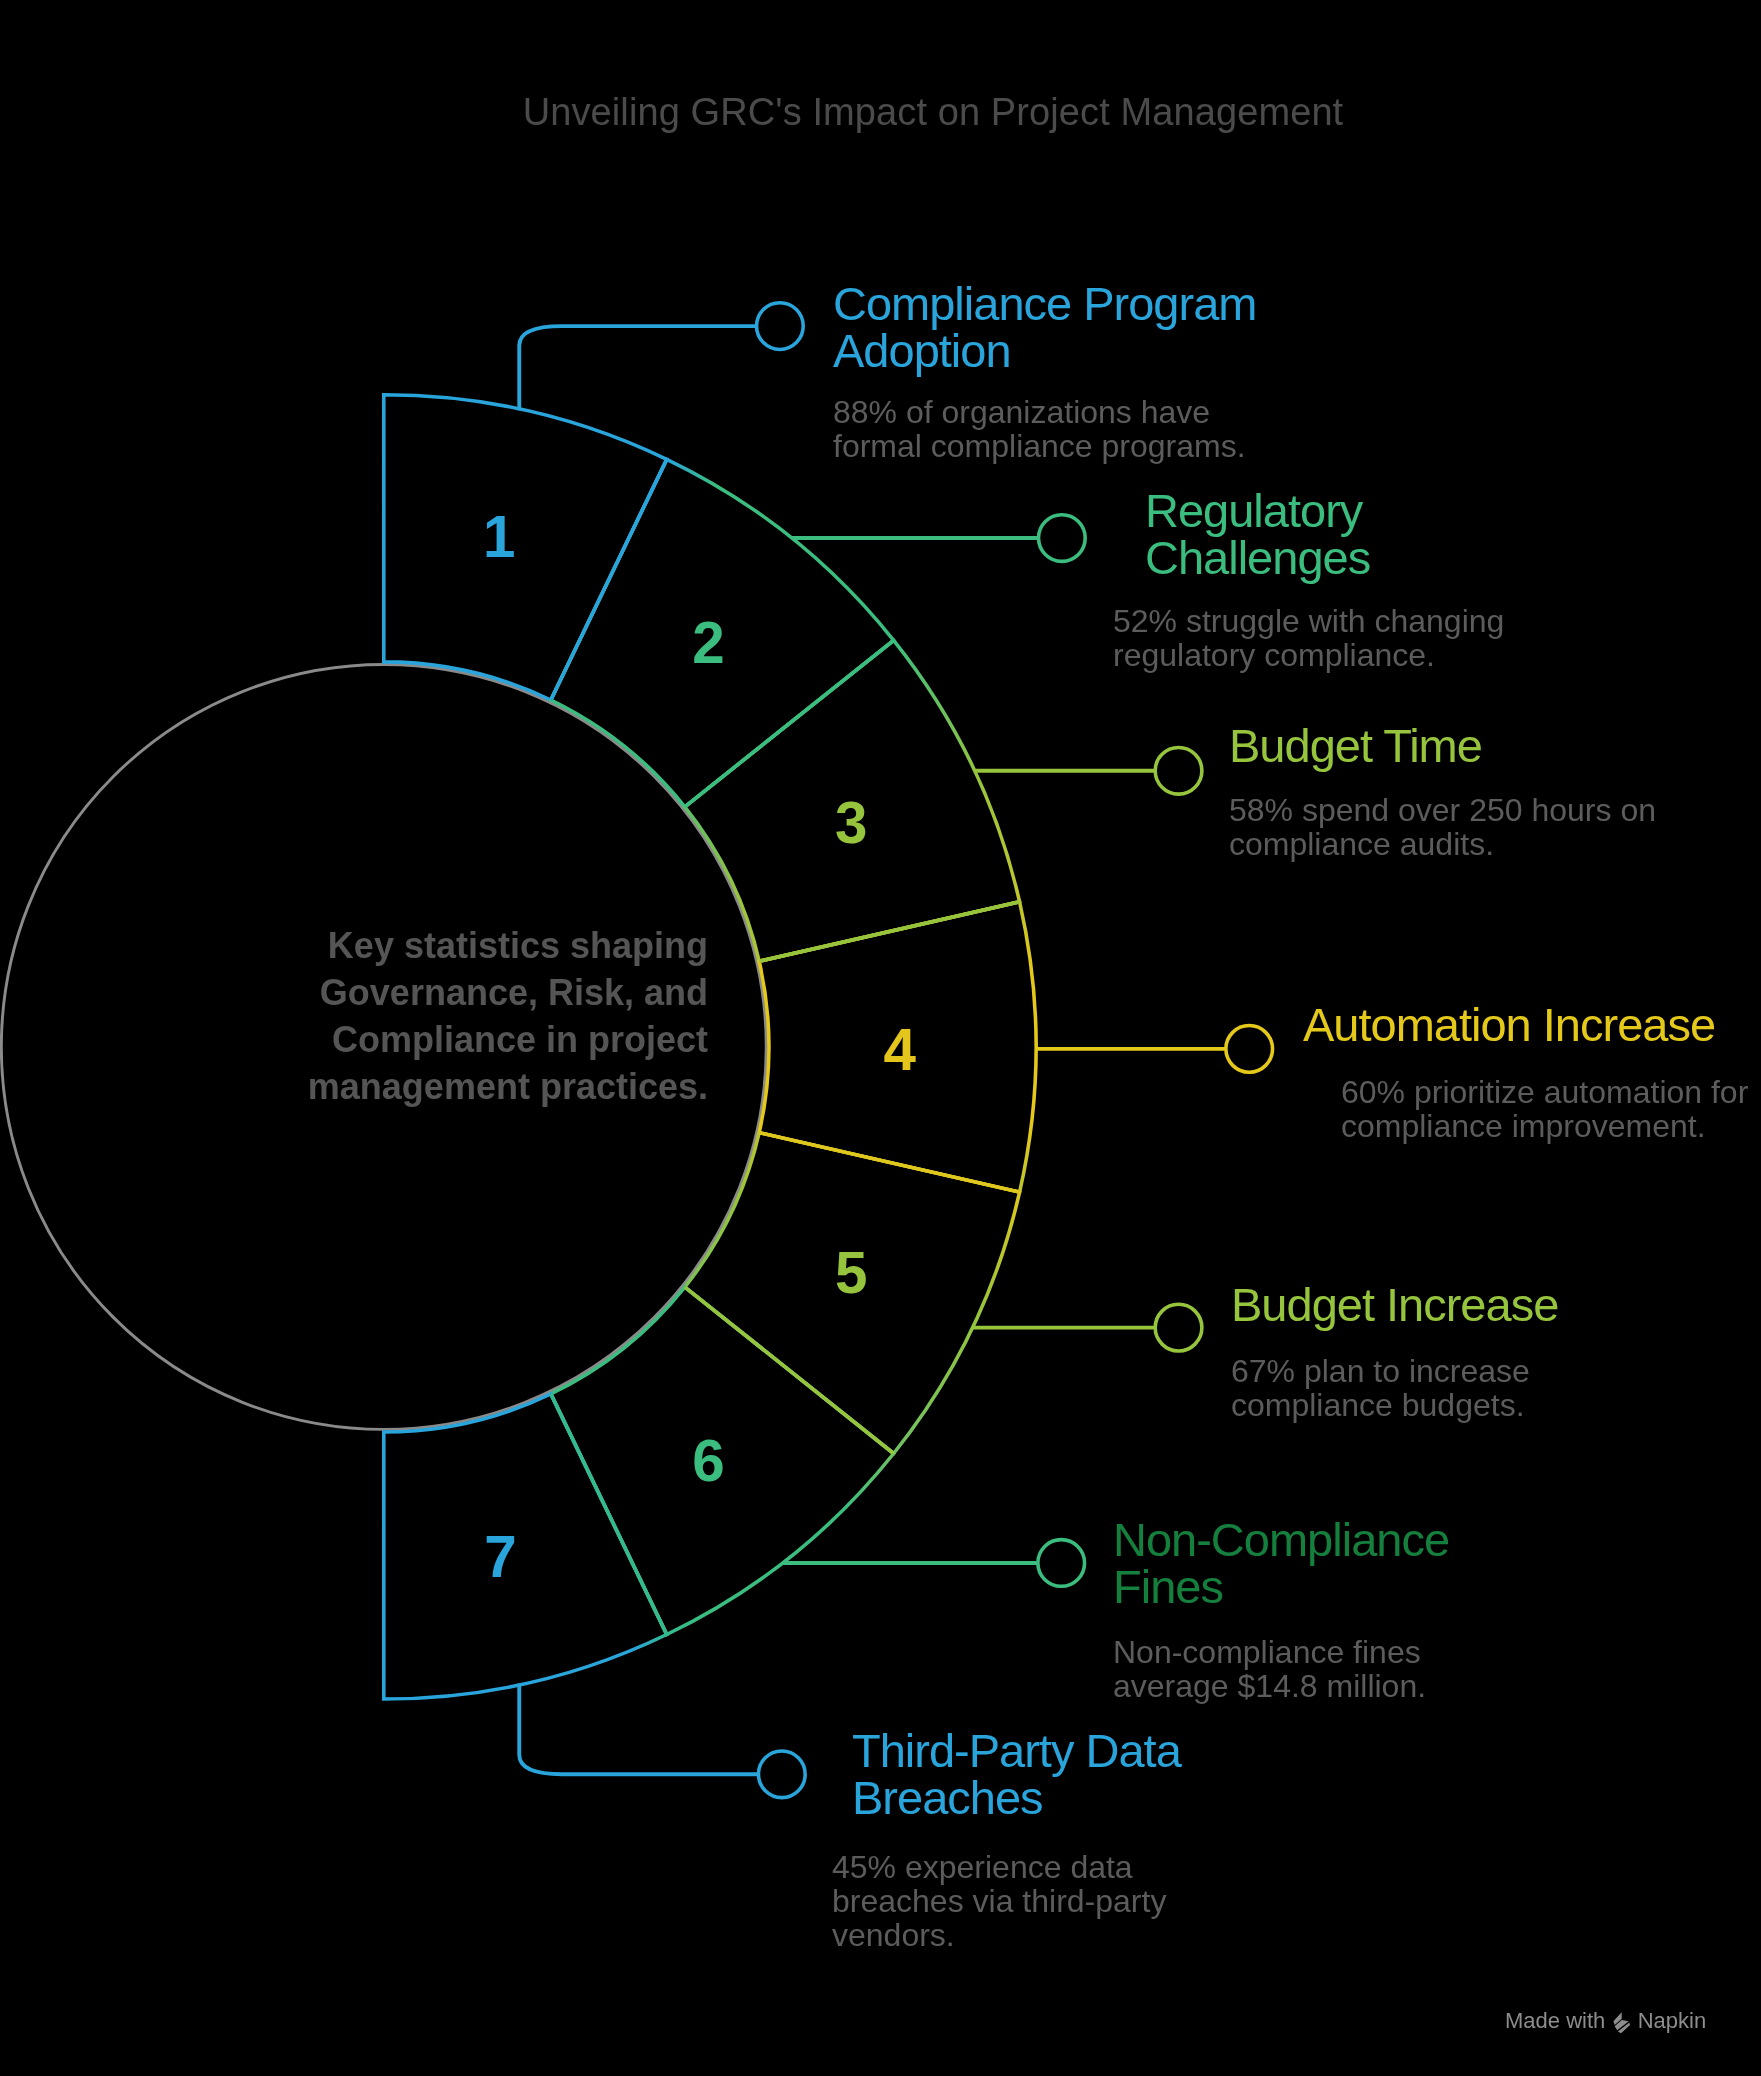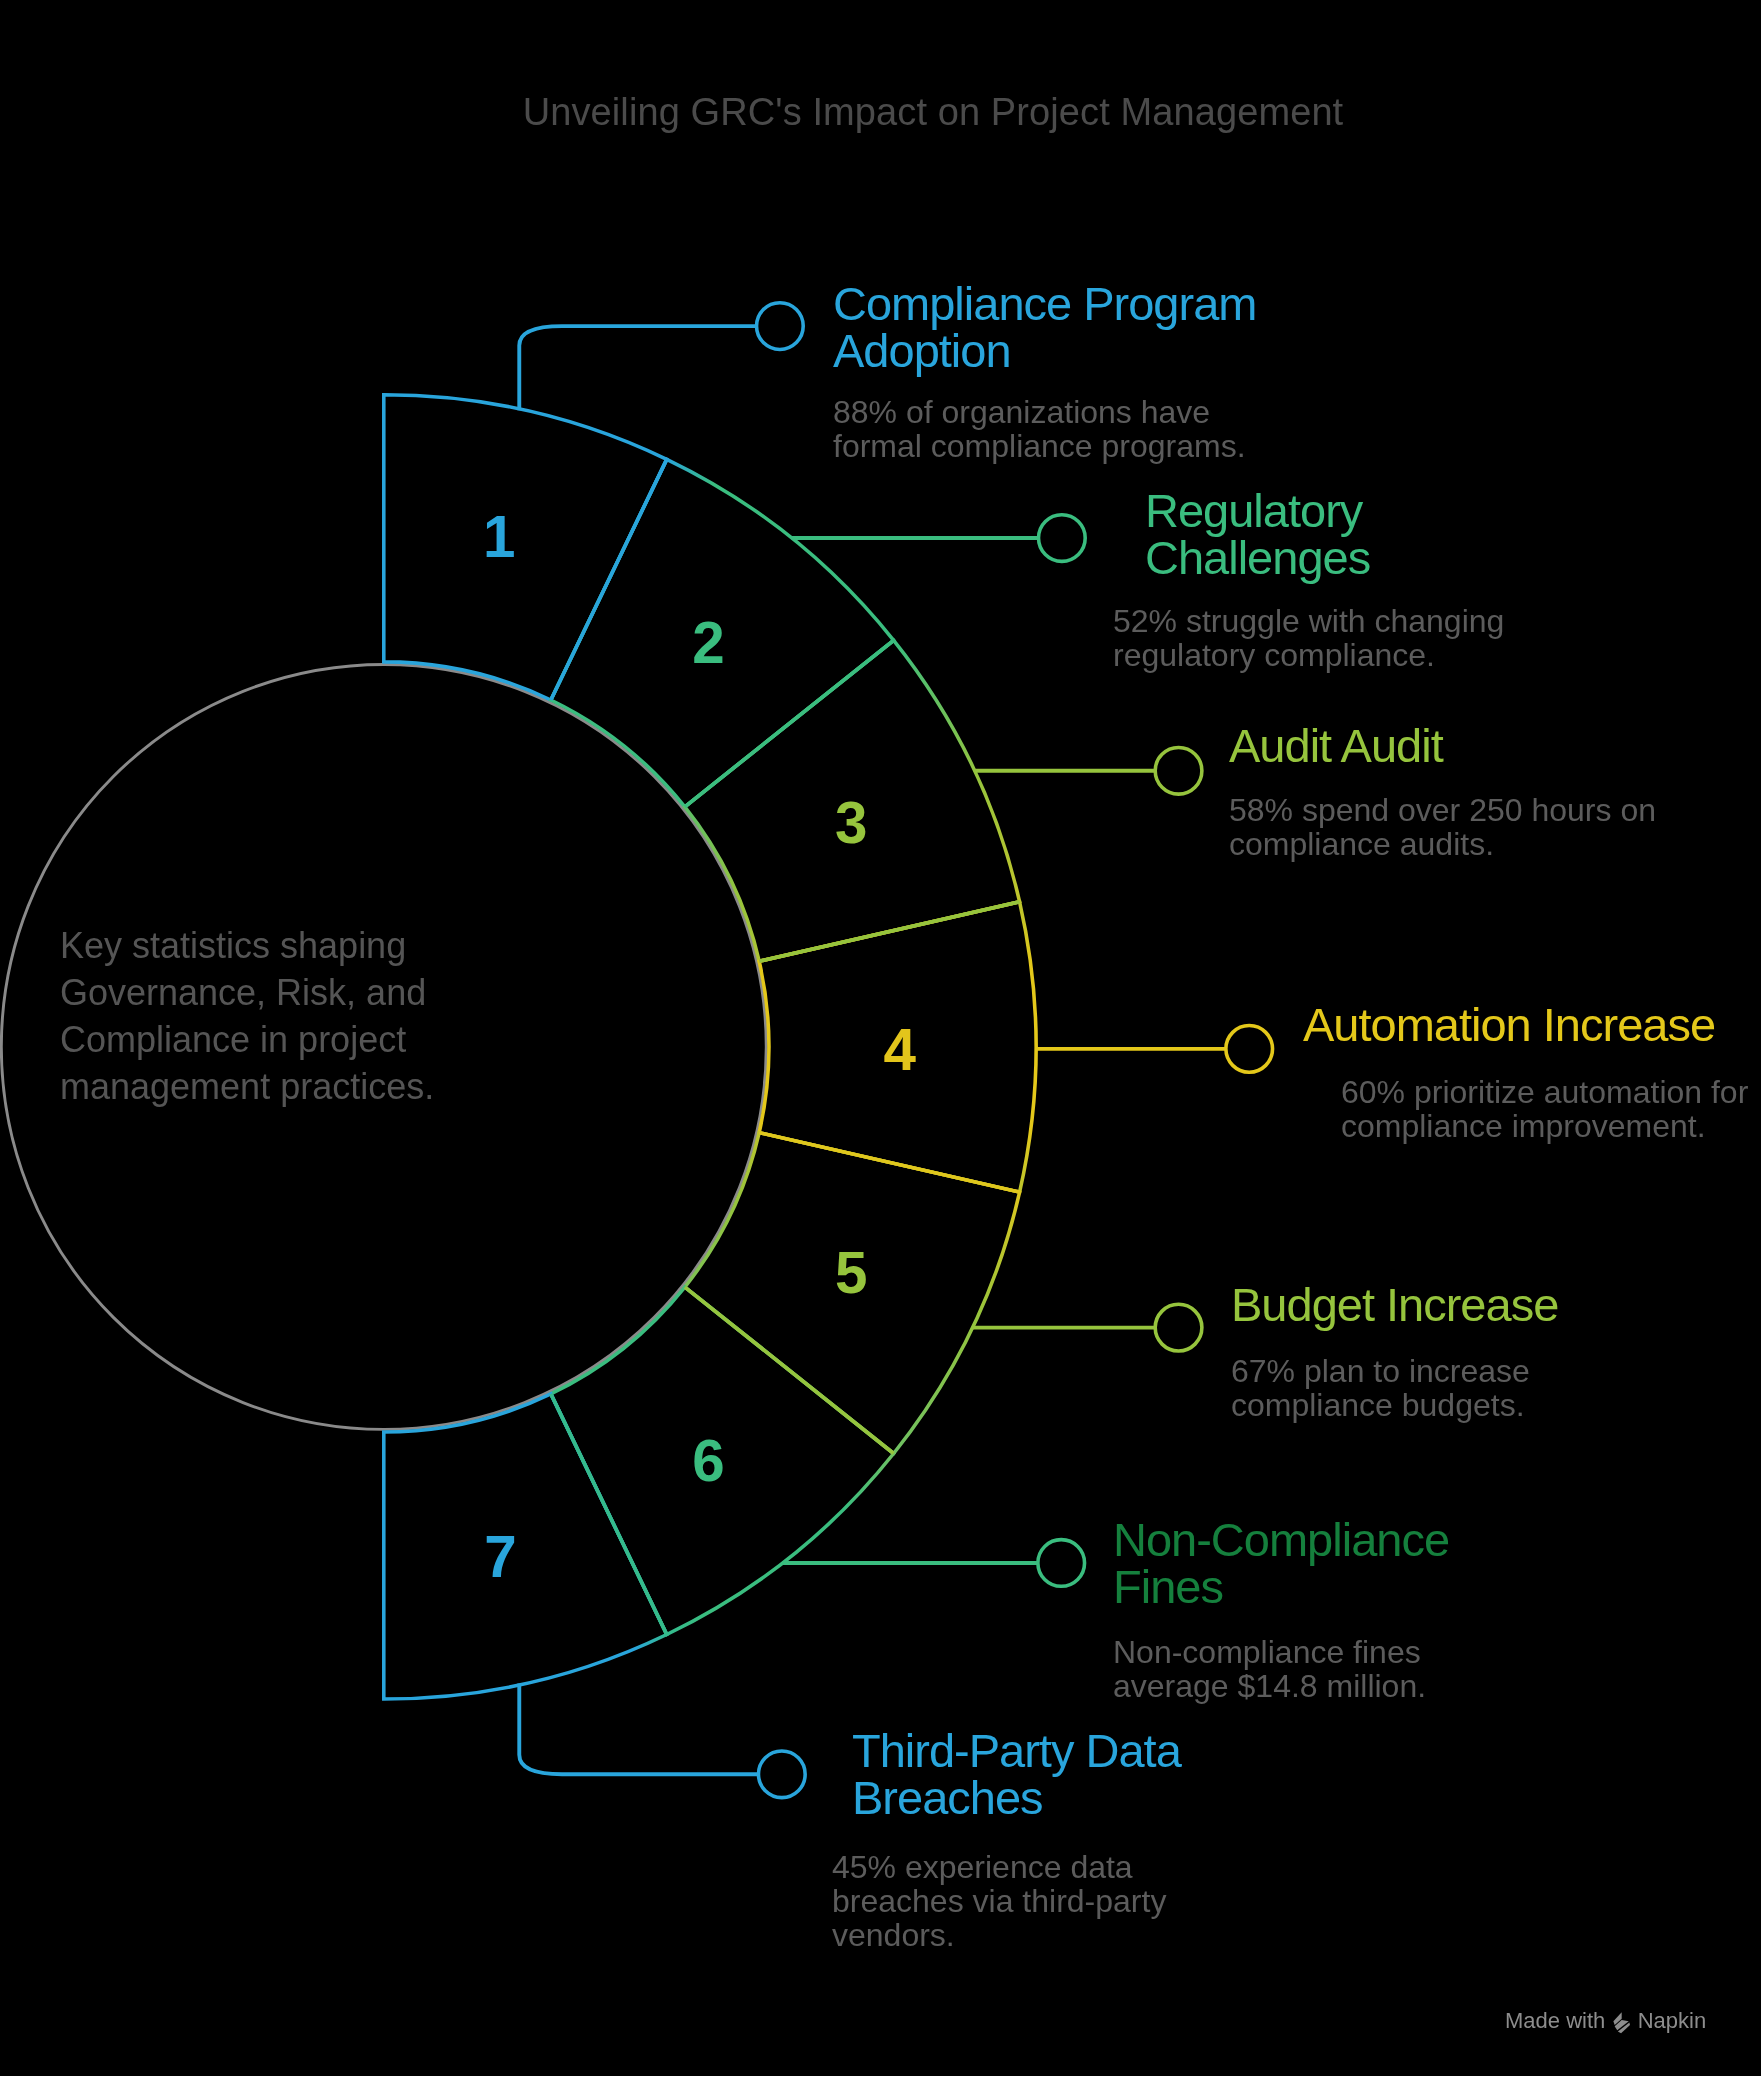--- a/index.html
+++ b/index.html
@@ -75,26 +75,26 @@
     <circle cx="1206" cy="2737" r="36" fill="#000" stroke="#29a5dc" stroke-width="5.5"></circle>
 <text x="770" y="859" fill="#29a5dc" font-size="90" font-weight="bold" text-anchor="middle" font-family="Liberation Sans, sans-serif">1</text>
     <text x="1093" y="1022" fill="#3abd7f" font-size="90" font-weight="bold" text-anchor="middle" font-family="Liberation Sans, sans-serif">2</text>
     <text x="1313" y="1301" fill="#96c43d" font-size="90" font-weight="bold" text-anchor="middle" font-family="Liberation Sans, sans-serif">3</text>
     <text x="1388" y="1650" fill="#e3c51b" font-size="90" font-weight="bold" text-anchor="middle" font-family="Liberation Sans, sans-serif">4</text>
     <text x="1313" y="1994" fill="#96c43d" font-size="90" font-weight="bold" text-anchor="middle" font-family="Liberation Sans, sans-serif">5</text>
     <text x="1093" y="2284" fill="#3abd7f" font-size="90" font-weight="bold" text-anchor="middle" font-family="Liberation Sans, sans-serif">6</text>
     <text x="772" y="2432" fill="#29a5dc" font-size="90" font-weight="bold" text-anchor="middle" font-family="Liberation Sans, sans-serif">7</text>
 </svg>
 <div class="abs" style="left:52px;top:91px;width:1762px;text-align:center;font-size:38px;letter-spacing:0.1px;color:#4b4b4b">Unveiling GRC's Impact on Project Management</div>
-<div class="abs" style="left:60px;top:922px;width:648px;text-align:left;font-weight:normal;font-size:36px;line-height:47px;color:#555">Key statistics shaping<br>Governance, Risk, and<br>Compliance in project<br>management practices.</div>
+<div class="abs" style="left:60px;top:922px;width:648px;text-align:right;font-weight:bold;font-size:36px;line-height:47px;color:#555">Key statistics shaping<br>Governance, Risk, and<br>Compliance in project<br>management practices.</div>
 <div class="abs title" style="left:833px;top:280px;color:#29a5dc">Compliance Program<br>Adoption</div>
 <div class="abs desc" style="left:833px;top:395px">88% of organizations have<br>formal compliance programs.</div>
 <div class="abs title" style="left:1145px;top:487px;color:#3abd7f">Regulatory<br>Challenges</div>
 <div class="abs desc" style="left:1113px;top:604px">52% struggle with changing<br>regulatory compliance.</div>
-<div class="abs title" style="left:1229px;top:722px;color:#96c43d">Audit Audit</div>
+<div class="abs title" style="left:1229px;top:722px;color:#96c43d">Budget Time</div>
 <div class="abs desc" style="left:1229px;top:793px">58% spend over 250 hours on<br>compliance audits.</div>
 <div class="abs title" style="left:1303px;top:1001px;color:#e4c81a">Automation Increase</div>
 <div class="abs desc" style="left:1341px;top:1075px">60% prioritize automation for<br>compliance improvement.</div>
 <div class="abs title" style="left:1231px;top:1281px;color:#96c43d">Budget Increase</div>
 <div class="abs desc" style="left:1231px;top:1354px">67% plan to increase<br>compliance budgets.</div>
 <div class="abs title" style="left:1113px;top:1516px;color:#15803d">Non-Compliance<br>Fines</div>
 <div class="abs desc" style="left:1113px;top:1635px">Non-compliance fines<br>average $14.8 million.</div>
 <div class="abs title" style="left:852px;top:1727px;color:#29a5dc">Third-Party Data<br>Breaches</div>
 <div class="abs desc" style="left:832px;top:1850px">45% experience data<br>breaches via third-party<br>vendors.</div>
 

